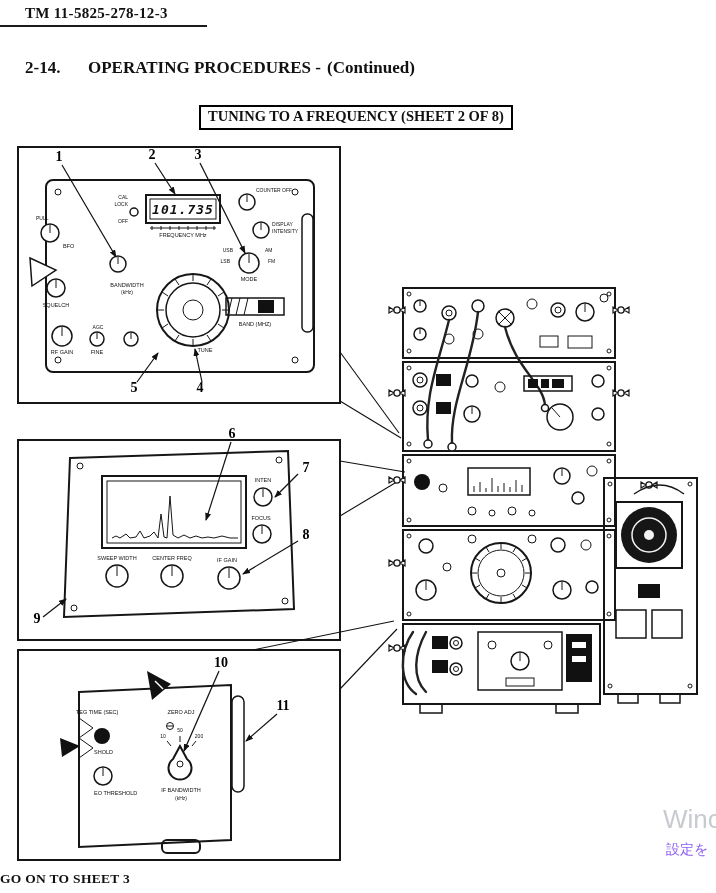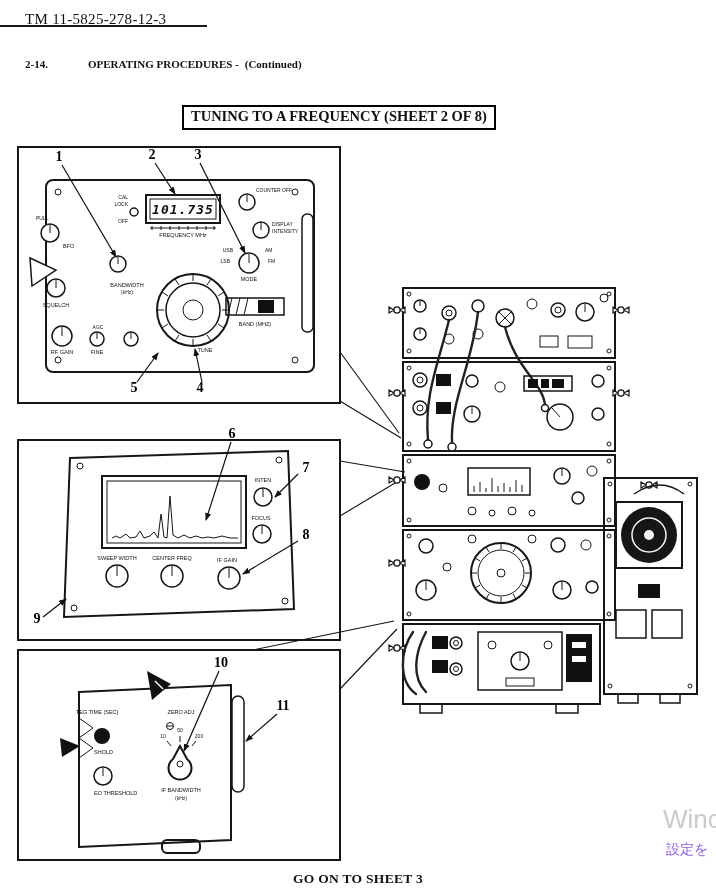--- a/index.html
+++ b/index.html
@@ -1,25 +1,25 @@
 <!DOCTYPE html>
 <html><head>
 <meta charset="utf-8">
 <style>
   html,body{margin:0;padding:0;background:#ffffff;}
   .page{position:relative;width:716px;height:893px;background:#fff;overflow:hidden;
         font-family:"Liberation Serif",serif;color:#111;}
-  .doc-number{position:absolute;left:25px;top:11px;font-size:15px;letter-spacing:.3px;}
+  .doc-number{position:absolute;left:25px;top:5px;font-size:15px;letter-spacing:.3px;font-weight:bold;}
   .doc-rule{position:absolute;left:0;top:25px;width:207px;height:2px;background:#1a1a1a;}
-  .para-line{position:absolute;left:25px;top:58px;font-size:11px;font-weight:bold;}
+  .para-line{position:absolute;left:25px;top:58px;font-size:17px;font-weight:bold;}
   .para-num{display:inline-block;width:63px;}
   .para-cont{margin-left:6px;}
-  .sheet-title{position:absolute;left:182px;top:105px;border:2px solid #000;
+  .sheet-title{position:absolute;left:199px;top:105px;border:2px solid #000;
                padding:1px 7px 3px;font-size:14.5px;font-weight:bold;white-space:nowrap;}
-  .footer{position:absolute;top:871px;left:0;width:100%;text-align:center;
+  .footer{position:absolute;top:871px;left:0;width:100%;text-align:left;
           font-size:13.5px;font-weight:bold;letter-spacing:.3px;}
   .wm1{position:absolute;left:663px;top:804px;font:26px "Liberation Sans",sans-serif;color:#c7cbd0;}
   .wm2{position:absolute;left:666px;top:841px;font:14px "Liberation Sans",sans-serif;color:#8b5cf6;}
   .figure{position:absolute;left:0;top:140px;}
   
   .ln{stroke:#161616;fill:none;stroke-width:1.5;}
   .thin{stroke-width:1;}
   .thick{stroke-width:2;}
   .fillb{fill:#111;stroke:none;}
   .knob{fill:#fff;stroke:#161616;stroke-width:1.5;}

